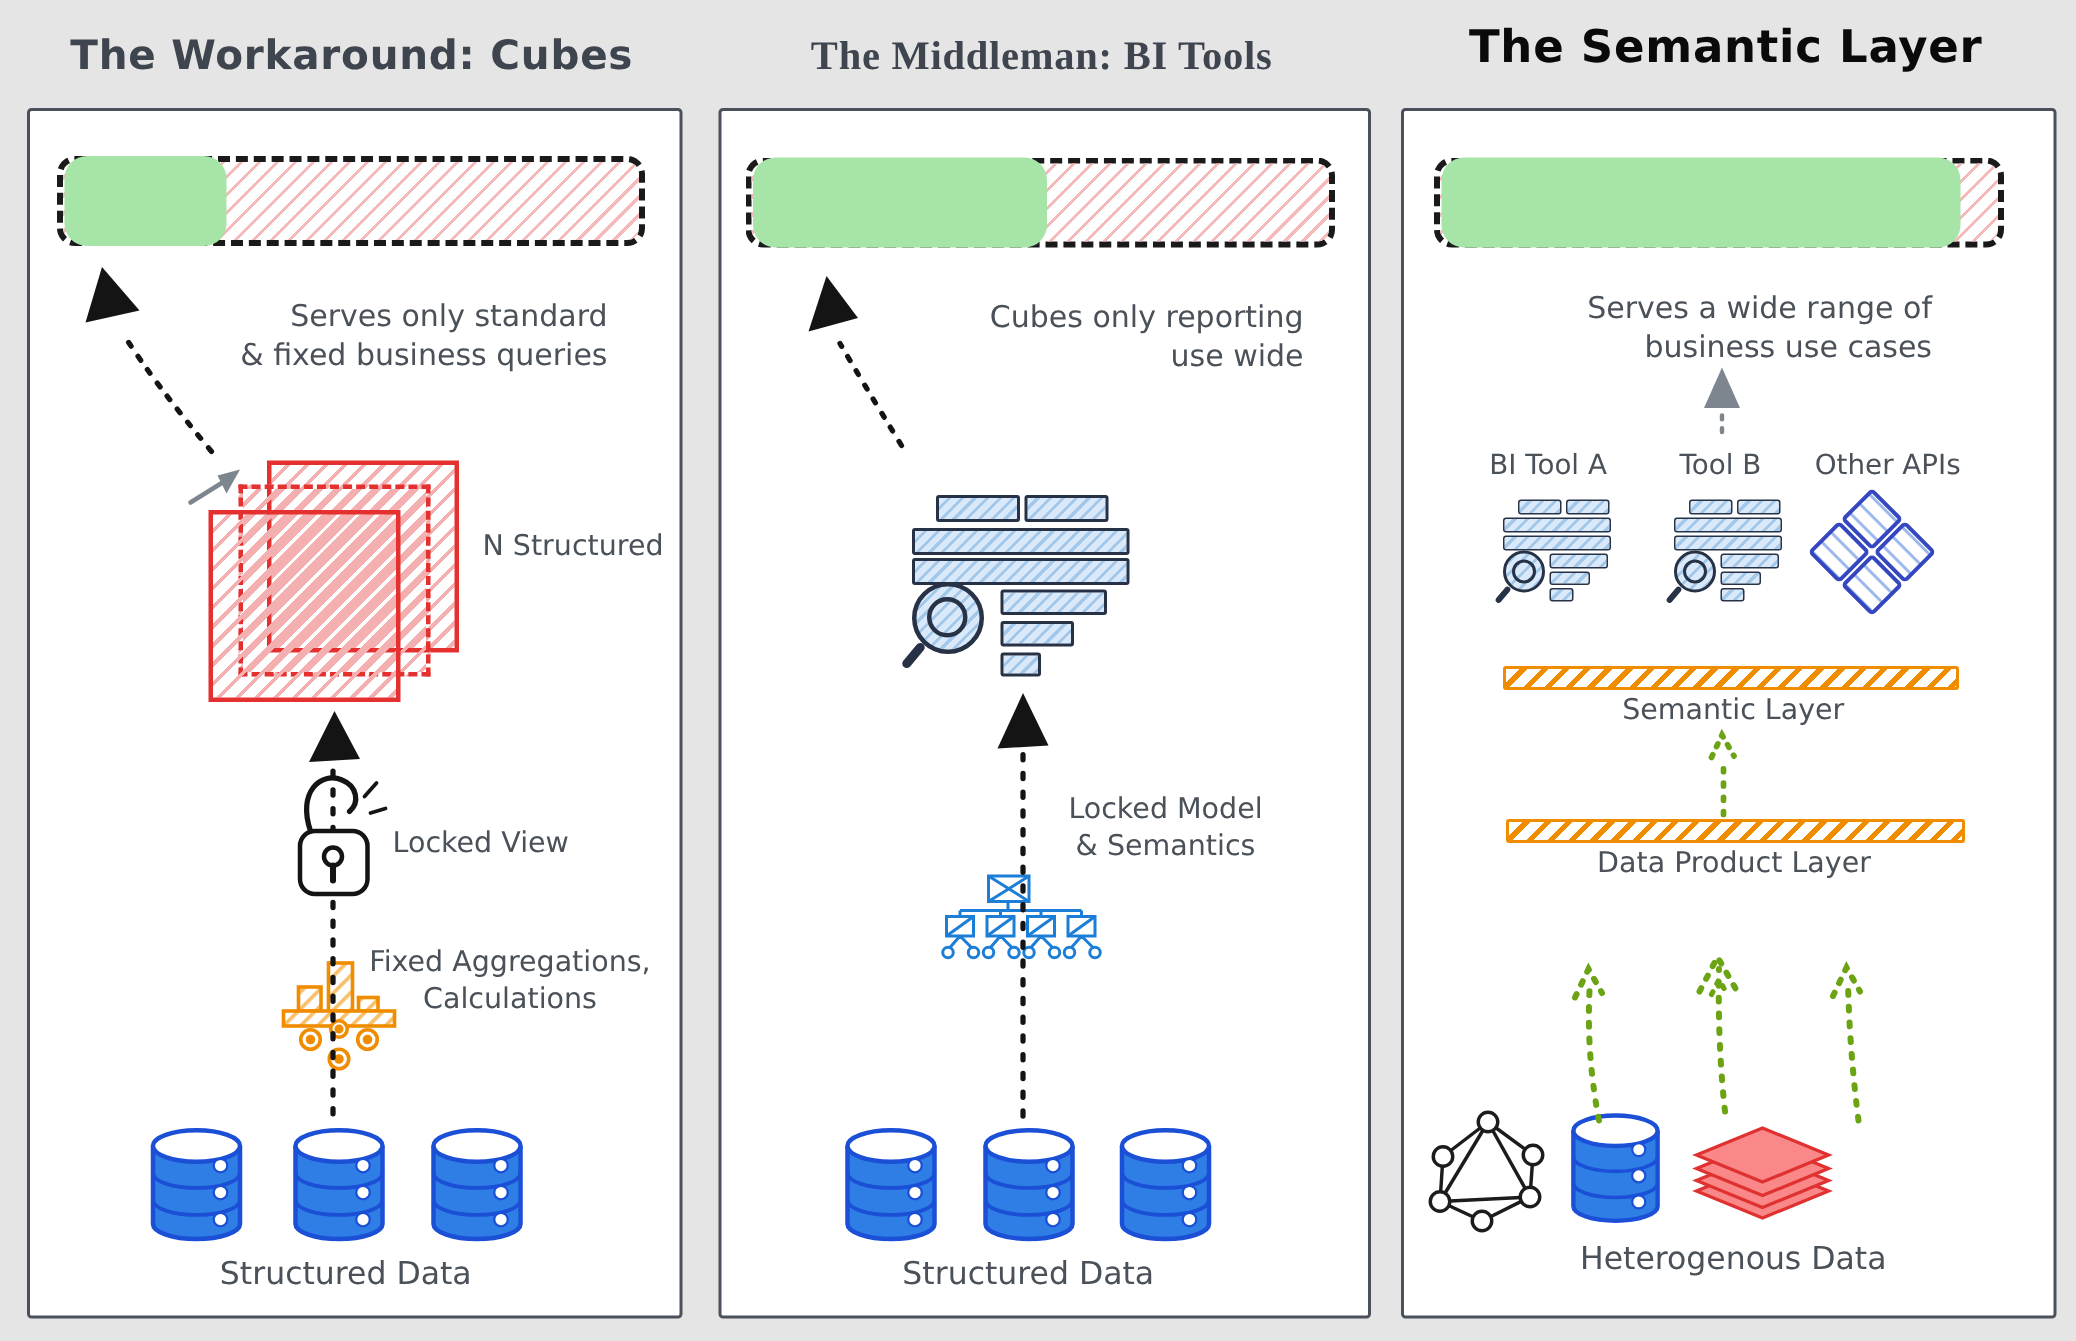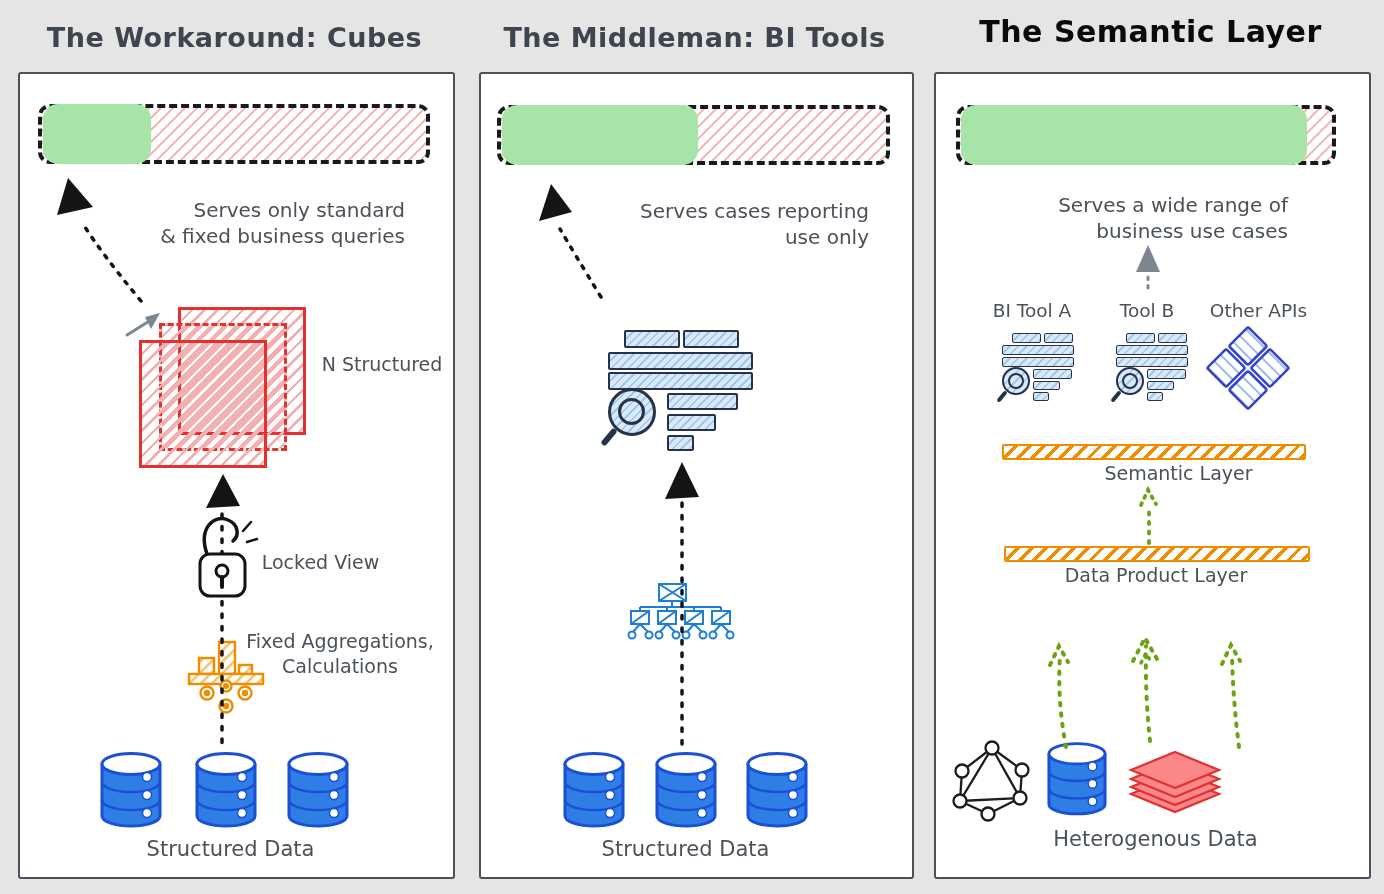--- a/index.html
+++ b/index.html
@@ -37,21 +37,21 @@
   .browser-url{position:absolute;left:0;right:0;top:24px;text-align:center;font-size:20px;
                font-weight:700;color:#ad1d57;letter-spacing:.5px;}
   svg.overlay{position:absolute;left:0;top:0;pointer-events:none;}
 </style>
 </head>
 <body>
 
 <div class="canvas">
 
   <div class="panel-title" style="left:18px;top:22px;width:433px;">The Workaround: Cubes</div>
-  <div class="panel-title" style="left:479px;top:22px;width:431px;">The Middleman: BI Tools</div>
+  <div class="panel-title" style="left:479px;top:22px;width:431px;font-family:Liberation Serif, serif;">The Middleman: BI Tools</div>
   <div class="panel-title big" style="left:934px;top:14px;width:433px;">The Semantic Layer</div>
 
   <div class="panel" style="left:18px;width:433px;"></div>
   <div class="panel" style="left:479px;width:431px;"></div>
   <div class="panel" style="left:934px;width:433px;"></div>
 
   <div class="cap-bar" style="left:38px;top:104px;width:384px;">
     <div class="cap-red"></div>
     <div class="cap-green" style="width: 28%;"></div>
   </div>
@@ -62,22 +62,22 @@
   <div class="cap-bar" style="left:956px;top:105px;width:372px;">
     <div class="cap-red"></div>
     <div class="cap-green" style="width: 93%;"></div>
   </div>
 
   <div class="lbl note" style="left:125px;top:197px;width:280px;">
     <div>Serves only standard</div>
     <div>&amp; fixed business queries</div>
   </div>
   <div class="lbl note" style="left:589px;top:198px;width:280px;">
-    <div>Serves cases reporting</div>
-    <div>use only</div>
+    <div>Cubes only reporting</div>
+    <div>use wide</div>
   </div>
   <div class="lbl note" style="left:1008px;top:192px;width:280px;">
     <div>Serves a wide range of</div>
     <div>business use cases</div>
   </div>
 
   <div class="dim-sq" style="left:178px;top:307px;"></div>
   <div class="dim-sq dashed" style="left:159px;top:323px;"></div>
   <div class="dim-sq" style="left:139px;top:340px;"></div>
   <div class="lbl" style="left:312px;top:352px;width:140px;">N Structured</div>
@@ -95,20 +95,24 @@
     <div class="bar-row" style="left:2px;top:24px;width:141px;height:14px;"></div>
     <div class="bar-row" style="left:2px;top:44px;width:141px;height:14px;"></div>
     <div class="bar-row" style="left:61px;top:65px;width:67px;height:13px;"></div>
     <div class="bar-row" style="left:61px;top:86px;width:45px;height:13px;"></div>
     <div class="bar-row" style="left:61px;top:107px;width:23px;height:12px;"></div>
     <div class="mag" style="left:2px;top:60px;width:42px;height:42px;">
       <div class="mag-inner" style="left:7px;top:7px;width:21px;height:21px;"></div>
     </div>
     <div class="mag-handle" style="left:0px;top:99px;width:6px;height:20px;transform:rotate(40deg);"></div>
   </div>
+  <div class="lbl" style="left:702px;top:527px;width:150px;">
+    <div>Locked Model</div>
+    <div>&amp; Semantics</div>
+  </div>
   <div class="lbl" style="left:573px;top:836px;width:225px;font-size:21px;">Structured Data</div>
 
   <div class="lbl" style="left:972px;top:299px;width:120px;font-size:18.5px;">BI Tool A</div>
   <div class="lbl" style="left:1102px;top:299px;width:90px;font-size:18.5px;">Tool B</div>
   <div class="lbl" style="left:1196px;top:299px;width:125px;font-size:18.5px;">Other APIs</div>
 
   <div style="position:absolute;left:1000px;top:333px;width:80px;height:70px;">
     <div class="bar-row sm" style="left:12px;top:0;width:27px;height:8px;"></div>
     <div class="bar-row sm" style="left:44px;top:0;width:27px;height:8px;"></div>
     <div class="bar-row sm" style="left:2px;top:12px;width:70px;height:8px;"></div>
@@ -129,21 +133,21 @@
     <div class="bar-row sm" style="left:33px;top:36px;width:37px;height:8px;"></div>
     <div class="bar-row sm" style="left:33px;top:48px;width:25px;height:7px;"></div>
     <div class="bar-row sm" style="left:33px;top:59px;width:14px;height:7px;"></div>
     <div class="mag" style="left:2px;top:34px;width:24px;height:24px;border-width:2.5px;">
       <div class="mag-inner" style="left:4px;top:4px;width:12px;height:12px;border-width:2px;"></div>
     </div>
     <div class="mag-handle" style="left:0px;top:57px;width:4px;height:13px;transform:rotate(40deg);"></div>
   </div>
 
   <div class="layer-bar" style="left:1002px;top:444px;width:300px;"></div>
-  <div class="lbl" style="left:1078px;top:461px;width:155px;margin-left:23px;">Semantic Layer</div>
+  <div class="lbl" style="left:1078px;top:461px;width:155px;">Semantic Layer</div>
   <div class="layer-bar" style="left:1004px;top:546px;width:302px;"></div>
   <div class="lbl" style="left:1056px;top:563px;width:200px;">Data Product Layer</div>
   <div class="lbl" style="left:1048px;top:826px;width:215px;font-size:21px;">Heterogenous Data</div>
 
   <div class="db" style="left:99px;top:750px;"><svg width="64" height="80" viewBox="0 0 64 80">
         <path d="M3 14 V66 a29 10 0 0 0 58 0 V14" fill="#2e7ee6" stroke="#1a4fd6" stroke-width="3"></path>
         <path d="M3 32 a29 10 0 0 0 58 0" fill="none" stroke="#1a4fd6" stroke-width="2.5"></path>
         <path d="M3 50 a29 10 0 0 0 58 0" fill="none" stroke="#1a4fd6" stroke-width="2.5"></path>
         <ellipse cx="32" cy="14" rx="29" ry="10.5" fill="#fff" stroke="#1a4fd6" stroke-width="3"></ellipse>
         <circle cx="48" cy="27" r="4.5" fill="#fff" stroke="#1a4fd6" stroke-width="1.5"></circle>

